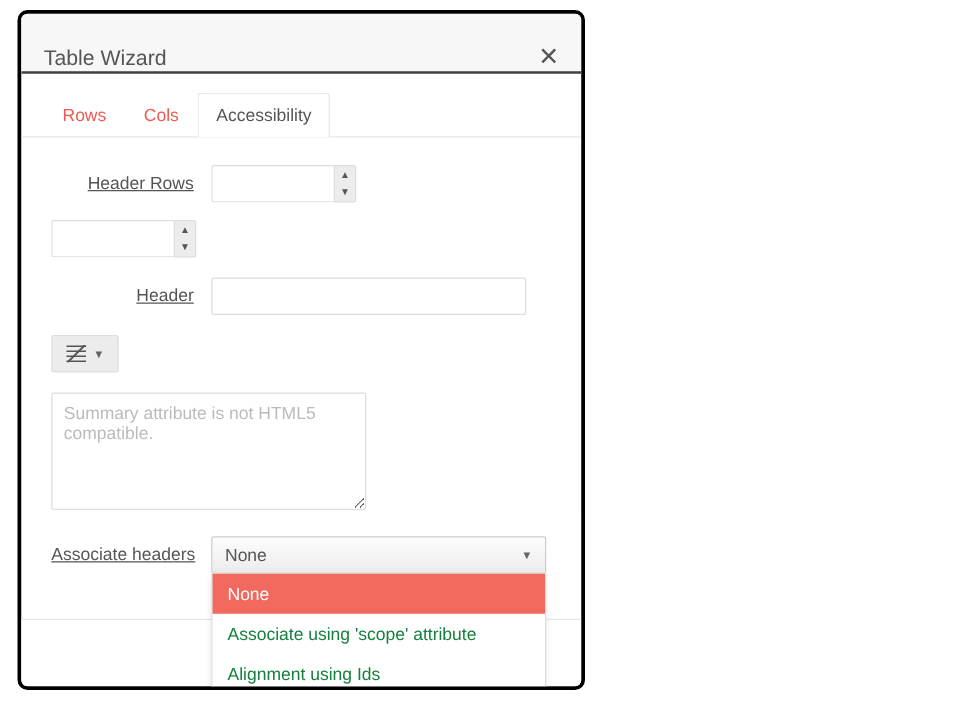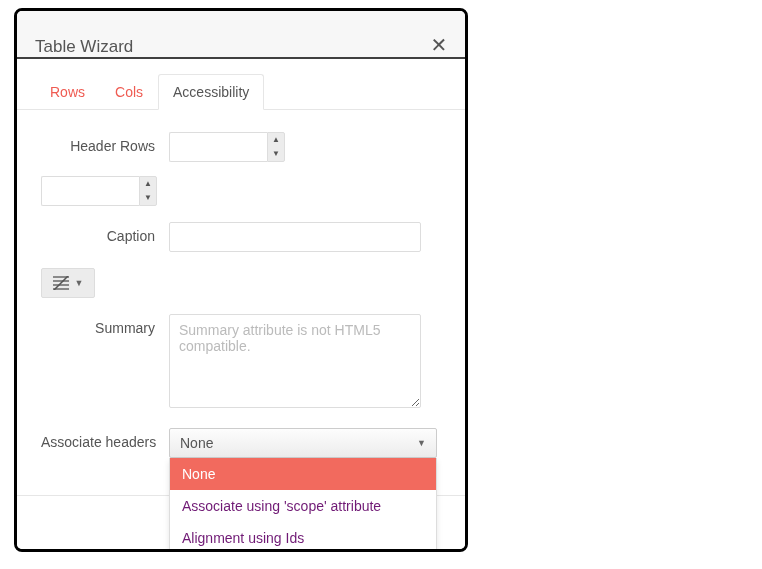--- a/index.html
+++ b/index.html
@@ -79,20 +79,21 @@
     margin-bottom: 16px;
   }
   .form-row.tight { margin-bottom: 14px; }
   .form-label {
     width: 128px;
     text-align: right;
     padding-right: 14px;
     padding-top: 6px;
     font-size: 14px;
     color: #555;
+    text-decoration: underline;
   }
   .form-label.nowrap {
     white-space: nowrap;
   }
   .form-control {
     flex: 0 0 auto;
   }
   .spinner-wrap {
     display: flex;
   }
@@ -180,21 +181,21 @@
     width: 100%;
     background: #fff;
     border: 1px solid #ddd;
     border-top: none;
     box-shadow: 0 3px 6px rgba(0,0,0,0.1);
     z-index: 10;
   }
   .dropdown-item {
     padding: 8px 12px;
     font-size: 14px;
-    color: #701a75;
+    color: #15803d;
     cursor: pointer;
   }
   .dropdown-item.selected {
     background: #f26a5e;
     color: #fff;
   }
   .dialog-footer {
     position: absolute;
     left: 0; right: 0; bottom: 0;
     height: 54px;
@@ -246,21 +247,21 @@
               <span>▲</span>
             </div>
           <div class="spinner-btn">
               <span>▼</span>
             </div>
         </div>
       </div>
     </div>
 
     <div class="form-row">
-      <div class="form-label">Caption</div>
+      <div class="form-label">Header</div>
       <div class="form-control">
         <input class="caption-input" value="" style="">
       </div>
     </div>
 
     <div class="form-row">
       <div class="form-control">
         <div class="align-btn">
           <span>
             <svg width="16" height="14" viewBox="0 0 16 14">
@@ -270,21 +271,20 @@
               <line x1="0" y1="13" x2="16" y2="13" stroke="#555" stroke-width="1.3"></line>
               <line x1="1" y1="14" x2="15" y2="0" stroke="#555" stroke-width="1.5"></line>
             </svg>
           </span>
           <span style="font-size:9px;color:#666;">▼</span>
         </div>
       </div>
     </div>
 
     <div class="form-row">
-      <div class="form-label">Summary</div>
       <div class="form-control">
         <textarea class="summary-textarea" placeholder="Summary attribute is not HTML5 compatible." style=""></textarea>
       </div>
     </div>
 
     <div class="form-row" style="margin-bottom:0;">
       <div class="form-label nowrap">Associate headers</div>
       <div class="form-control dropdown-wrap">
         <div class="dropdown-toggle">
           <span>None</span>

